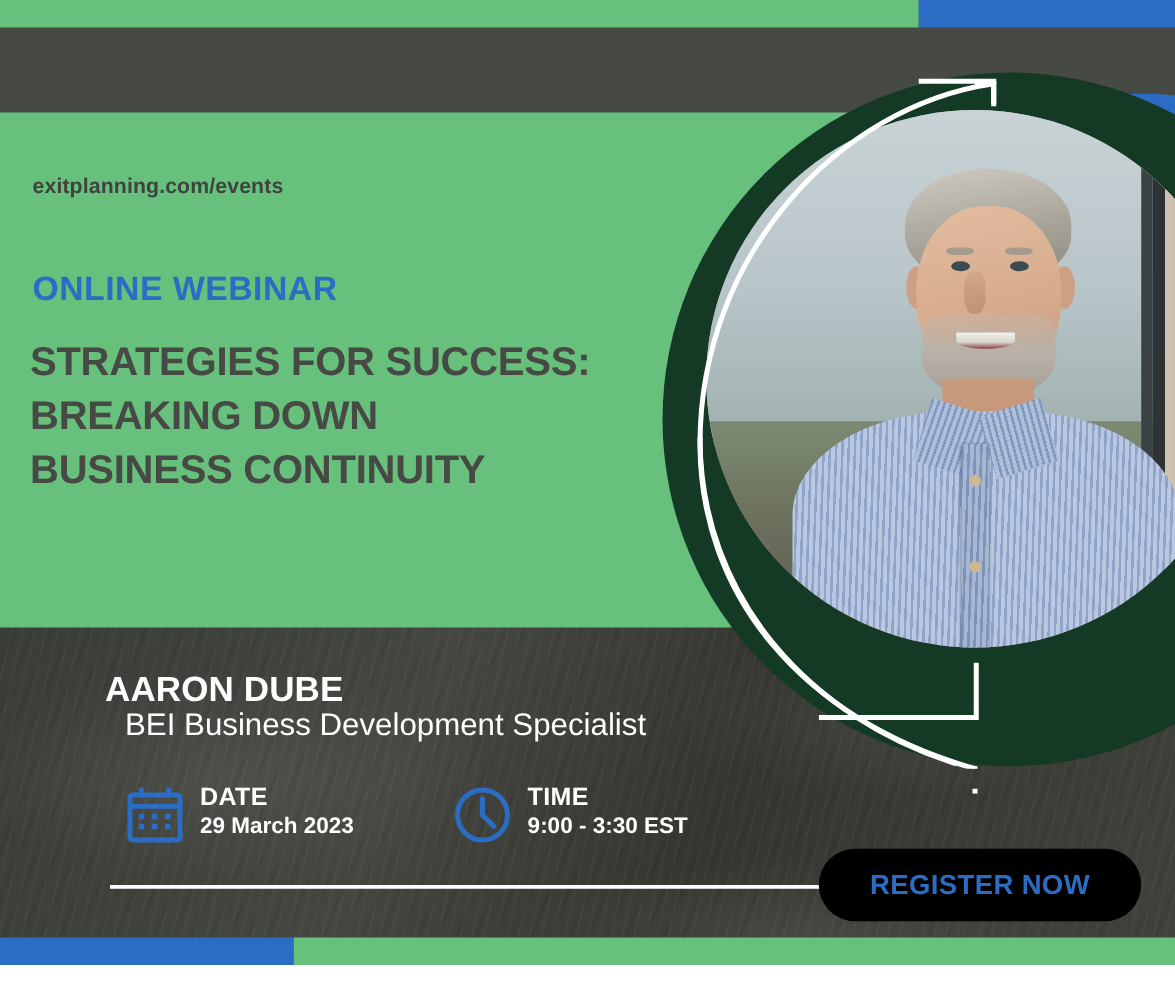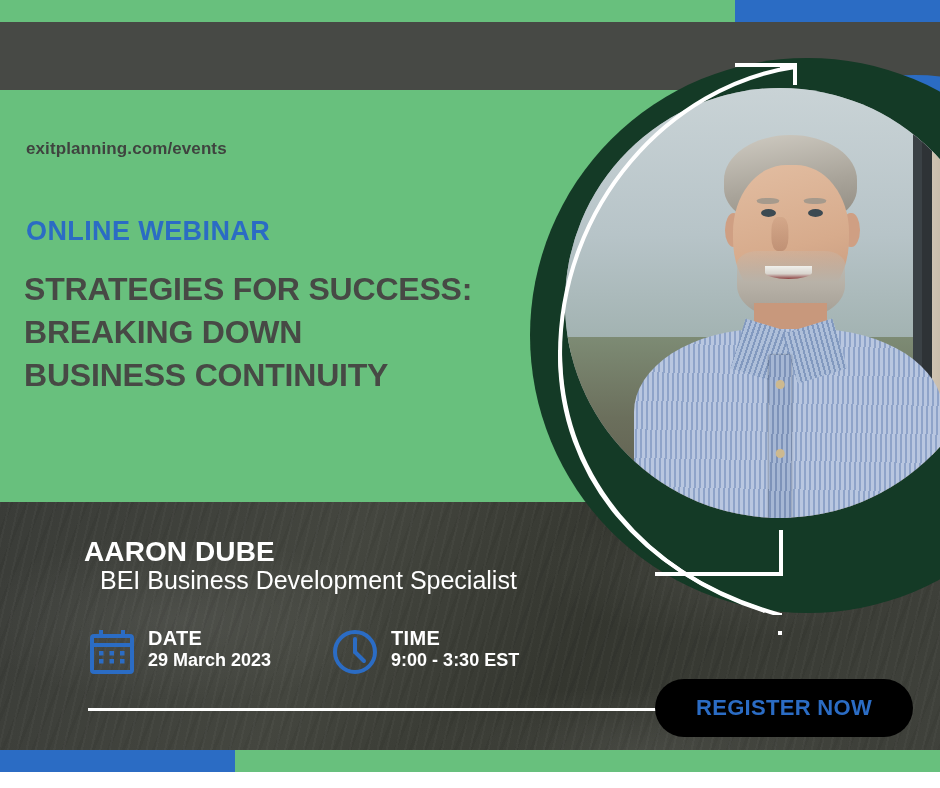--- a/index.html
+++ b/index.html
@@ -155,21 +155,21 @@
   .speaker-name{
     position:absolute; left:84px; top:536px;
     font-size:28px; font-weight:700; color:#ffffff; letter-spacing:.1px;
   }
   .speaker-role{
     position:absolute; left:100px; top:566px;
     font-size:25px; font-weight:400; color:#ffffff; letter-spacing:0;
   }
 
   
-  .meta{ position:absolute; left:88px; top:628px; display:flex; gap:60px; align-items:flex-start; }
+  .meta{ position:absolute; left:100px; top:628px; display:flex; gap:79px; align-items:flex-start; }
   .meta-item{ display:flex; align-items:flex-start; gap:12px; }
   .meta-text .label{ font-size:20px; font-weight:700; color:#fff; line-height:1.08; letter-spacing:.3px; }
   .meta-text .value{ font-size:18px; font-weight:700; color:#fff; line-height:1.15; letter-spacing:0; }
 
   
   .divider{
     position:absolute; left:88px; top:708px; width:570px; height:3px;
     background:#ffffff;
   }
 

